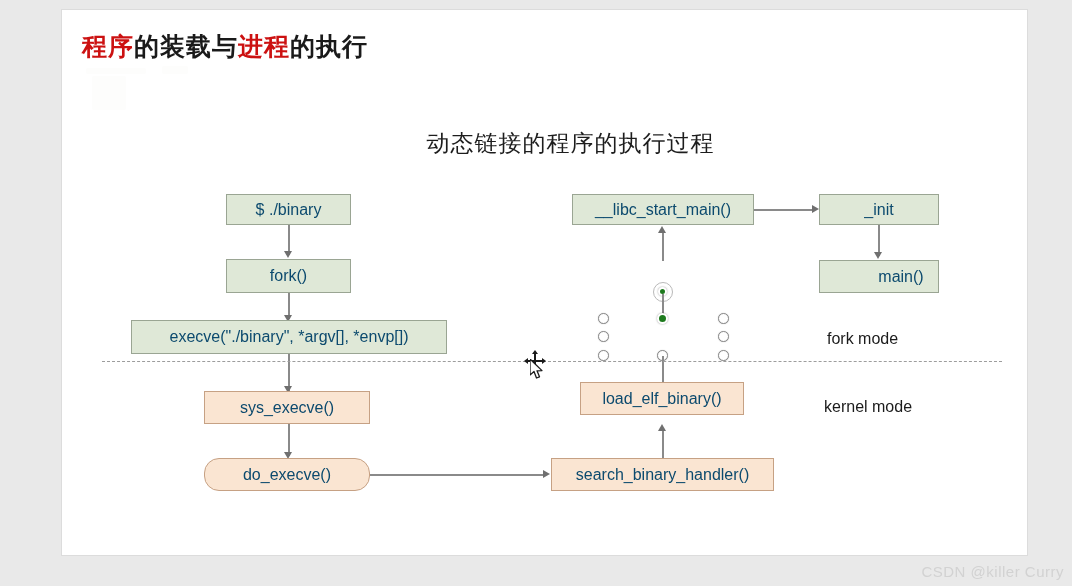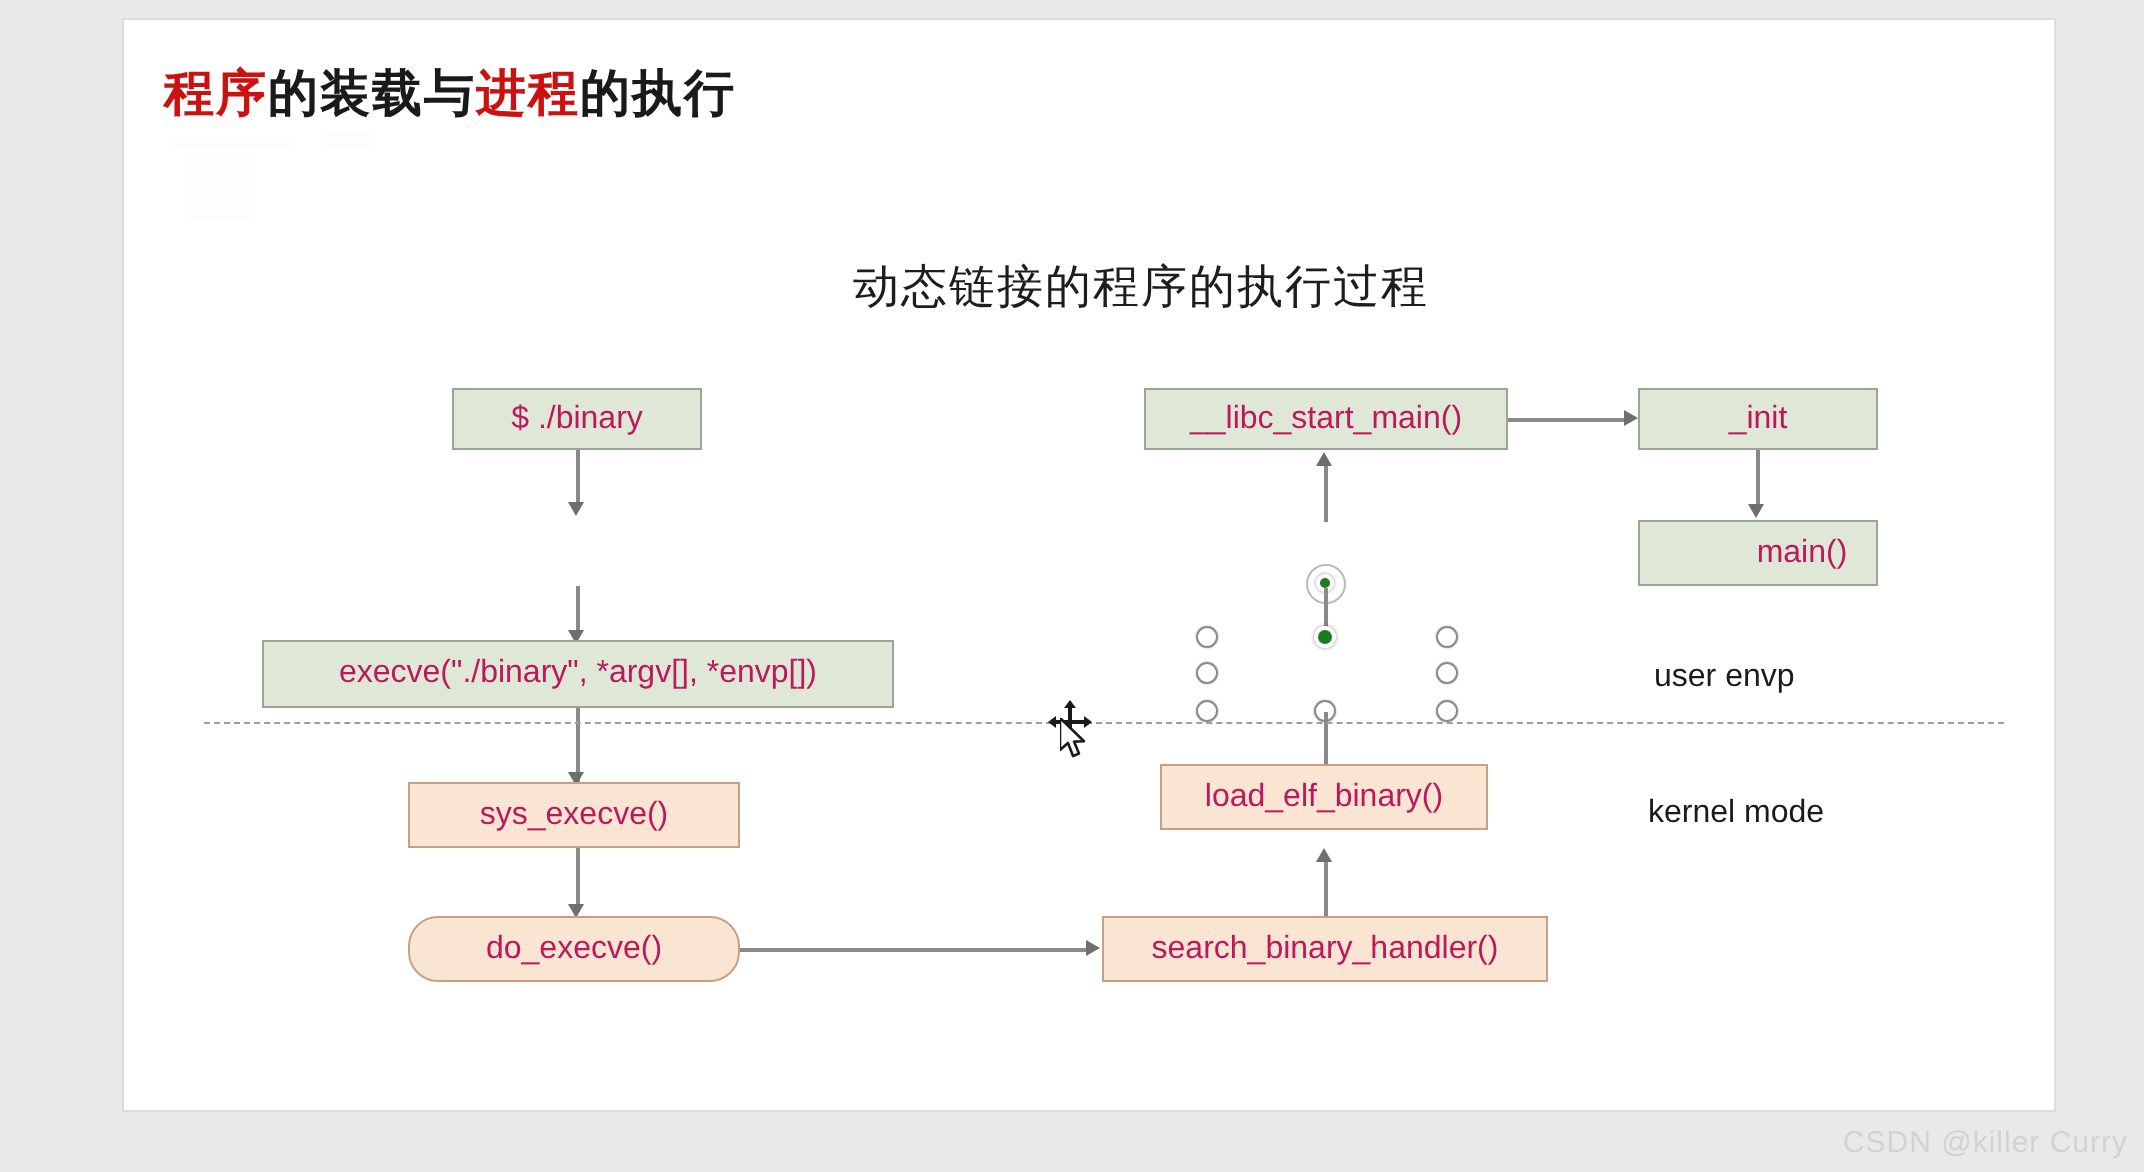--- a/index.html
+++ b/index.html
@@ -70,21 +70,21 @@
     left: 0; top: 0; right: 0; bottom: 0;
   }
 
   .node {
     position: absolute;
     box-sizing: border-box;
     display: flex;
     align-items: center;
     justify-content: center;
     font-size: 16px;
-    color: #be185d;
+    color: #0c4a6e;
     white-space: nowrap;
     line-height: 1;
   }
   .node.green {
     background: #dfe8d7;
     border: 1px solid #9aa593;
   }
   .node.orange {
     background: #fae5d2;
     border: 1px solid #c6a184;
@@ -209,20 +209,21 @@
 
   <div id="subtitle">动态链接的程序的执行过程</div>
 
   <div id="diagram">
 
     <div class="node green" style="left:164px; top:184px; width:125px; height:31px;">$ ./binary</div>
 
     <div class="vline" style="left:226px; top:215px; height:30px;"></div>
     <div class="arrowhead down" style="left:222px; top:241px;"></div>
 
+    <div class="node green" style="left:164px; top:249px; width:125px; height:34px;">fork()</div>
 
     <div class="vline" style="left:226px; top:283px; height:26px;"></div>
     <div class="arrowhead down" style="left:222px; top:305px;"></div>
 
     <div class="node green" style="left:69px; top:310px; width:316px; height:34px;">execve("./binary", *argv[], *envp[])</div>
 
     <div class="vline" style="left:226px; top:344px; height:37px;"></div>
     <div class="arrowhead down" style="left:222px; top:376px;"></div>
 
     <div class="node orange" style="left:142px; top:381px; width:166px; height:33px;">sys_execve()</div>
@@ -269,21 +270,21 @@
     <div class="vline" style="left:600px; top:346px; height:35px;"></div>
 
     <div class="node orange" style="left:518px; top:372px; width:164px; height:33px;">load_elf_binary()</div>
 
     <div class="vline" style="left:600px; top:418px; height:30px;"></div>
     <div class="arrowhead up" style="left:596px; top:414px;"></div>
 
     <div class="node orange" style="left:489px; top:448px; width:223px; height:33px;text-align:right;">search_binary_handler()</div>
 
     <div id="mode-divider"></div>
-    <div class="mode-label" id="user-mode-label">user envp</div>
+    <div class="mode-label" id="user-mode-label">fork mode</div>
     <div class="mode-label" id="kernel-mode-label">kernel mode</div>
 
     <div id="cursor-group">
       <svg id="move-cursor" viewBox="0 0 22 22">
         <g fill="#1a1a1a">
           <rect x="10" y="3" width="2" height="16"></rect>
           <rect x="3" y="10" width="16" height="2"></rect>
           <polygon points="11,0 8,4 14,4"></polygon>
           <polygon points="11,22 8,18 14,18"></polygon>
           <polygon points="0,11 4,8 4,14"></polygon>

